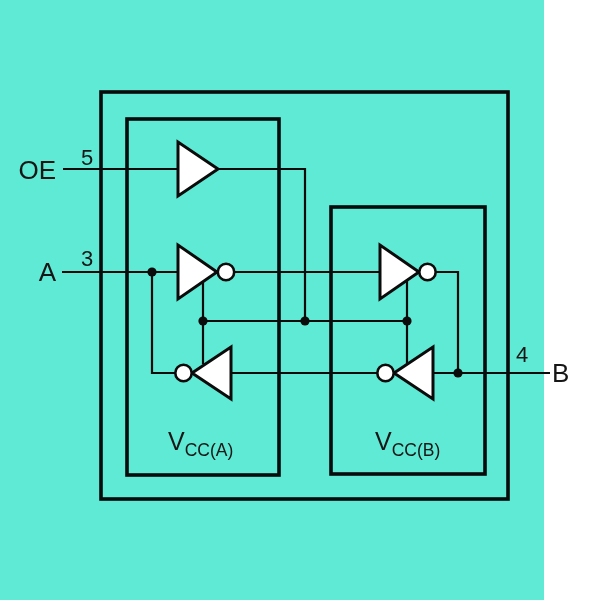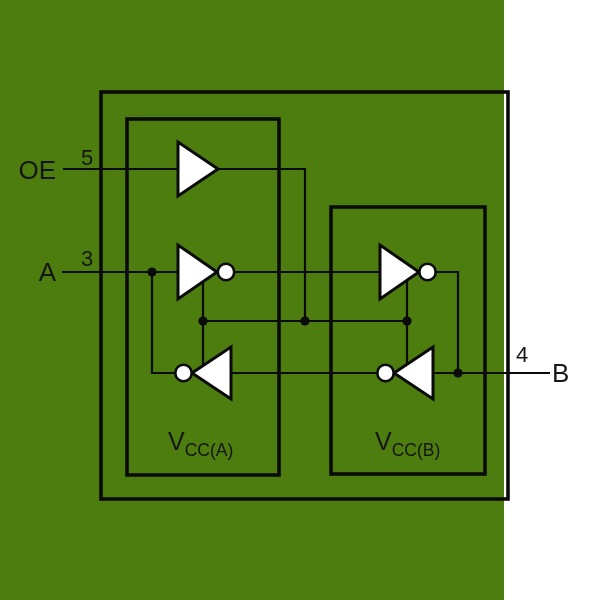--- a/index.html
+++ b/index.html
@@ -1,20 +1,20 @@
 <!DOCTYPE html>
 <html><head>
 <meta charset="utf-8">
 <style>
   html, body { margin: 0; padding: 0; background: #ffffff; }
   .stage {
     position: relative;
-    width: 504px;
+    width: 544px;
     height: 600px;
-    background: #4d7c0f;
+    background: #5eead4;
     font-family: "Liberation Sans", sans-serif;
     text-align: right;
   }
   svg { display: block; }
   .box    { fill: none; stroke: #0b0b0b; stroke-width: 3.6px; }
   .wire   { fill: none; stroke: #0b0b0b; stroke-width: 2.2px; }
   .gate   { fill: #ffffff; stroke: #0b0b0b; stroke-width: 3px; stroke-linejoin: miter; }
   .bubble { fill: #ffffff; stroke: #0b0b0b; stroke-width: 2.6px; }
   .dot    { fill: #0b0b0b; stroke: none; }
   text    { fill: #161616; font-family: "Liberation Sans", sans-serif; }

